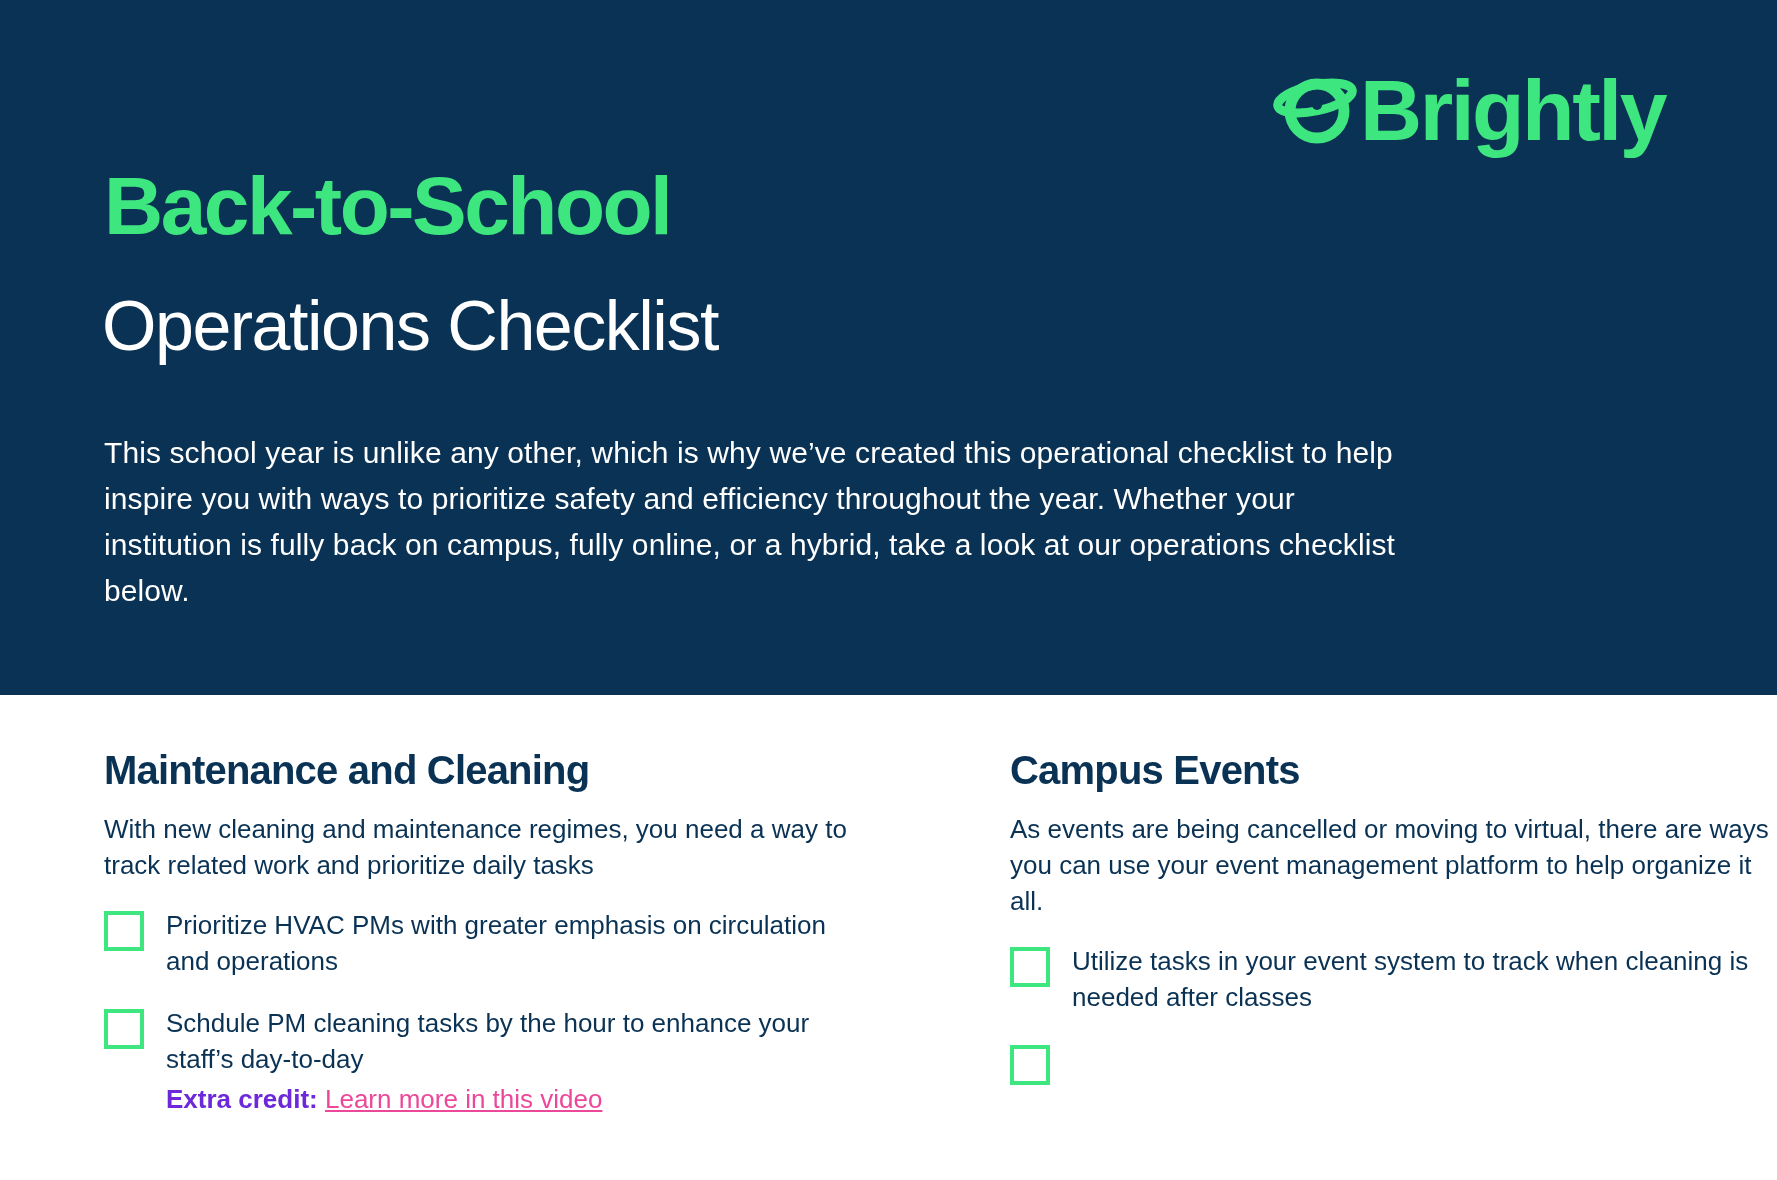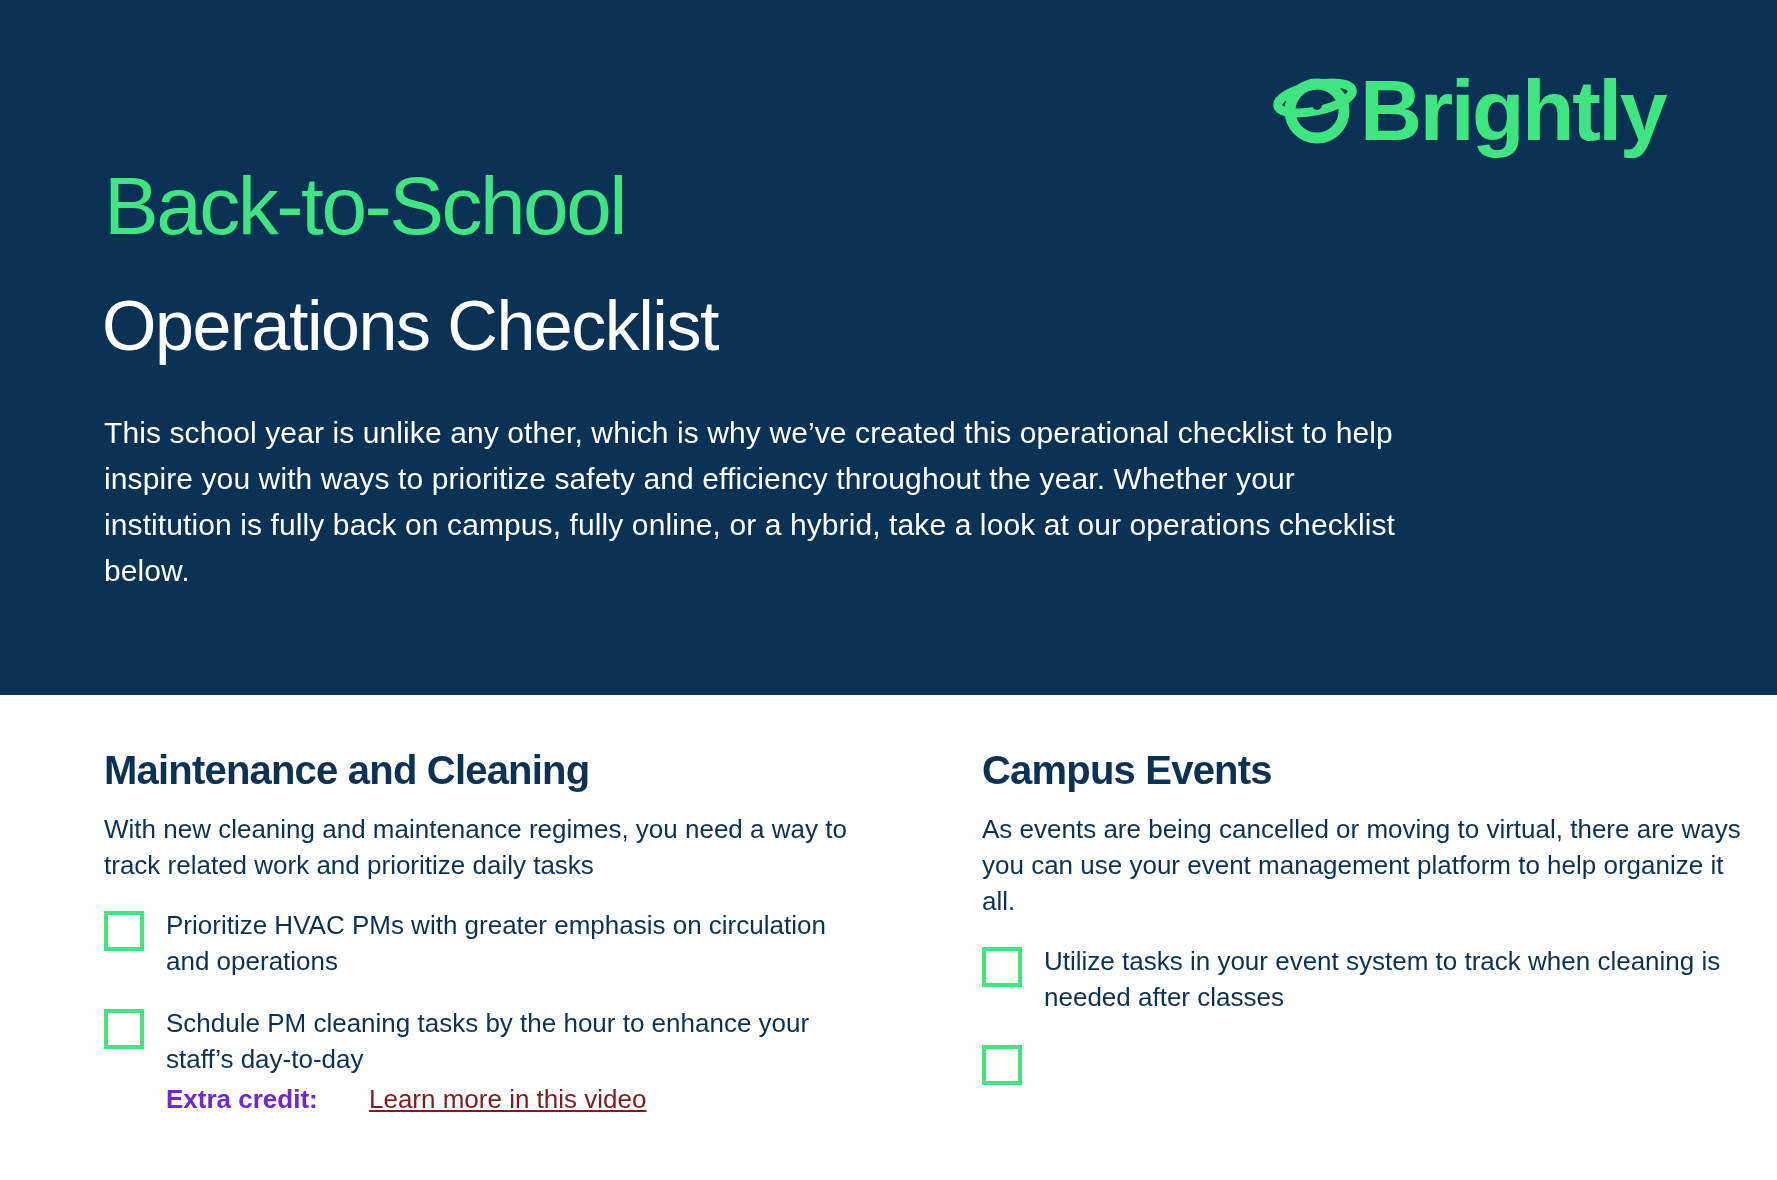--- a/index.html
+++ b/index.html
@@ -51,56 +51,56 @@
     line-height: 86px;
     font-family: "Liberation Sans", sans-serif;
   }
 
   .hero-title-1 {
     position: absolute;
     left: 104px;
     top: 160px;
     color: #3ee67f;
     font-size: 82px;
-    font-weight: 400;
+    font-weight: 700;
     letter-spacing: -2.5px;
     line-height: 92px;
   }
   .hero-title-2 {
     position: absolute;
     left: 102px;
     top: 286px;
     color: #ffffff;
     font-size: 70px;
     font-weight: 400;
     letter-spacing: -1.5px;
     line-height: 80px;
   }
   .hero-para {
     position: absolute;
     left: 104px;
-    top: 410px;
+    top: 430px;
     width: 1300px;
     color: #ffffff;
     font-size: 30px;
     font-weight: 400;
     line-height: 46px;
     letter-spacing: 0.1px;
   }
 
   
   .columns {
     position: absolute;
     top: 695px;
     left: 0;
     width: 100%;
     height: 485px;
     display: flex;
     padding: 50px 104px 0 104px;
-    gap: 64px;
+    gap: 92px;
   }
   .col {
     width: 770px;
     flex: 0 0 auto;
   }
   .col-2 { margin-left: 44px; }
 
   .sec-title {
     color: #0a3254;
     font-size: 40px;
@@ -140,23 +140,22 @@
     max-width: 690px;
   }
   .extra {
     display: block;
     margin-top: 4px;
     font-size: 26px;
     line-height: 36px;
   }
   .extra b { font-weight: 700; color: #6d28d9; }
   .extra a {
-    color: #7f1d1d;
+    color: #ec4899;
     text-decoration: underline;
-    margin-left: 44px;
   }
 </style>
 </head>
 <body>
 
 <div class="page">
 
   <div class="hero">
 
     <div class="logo">

